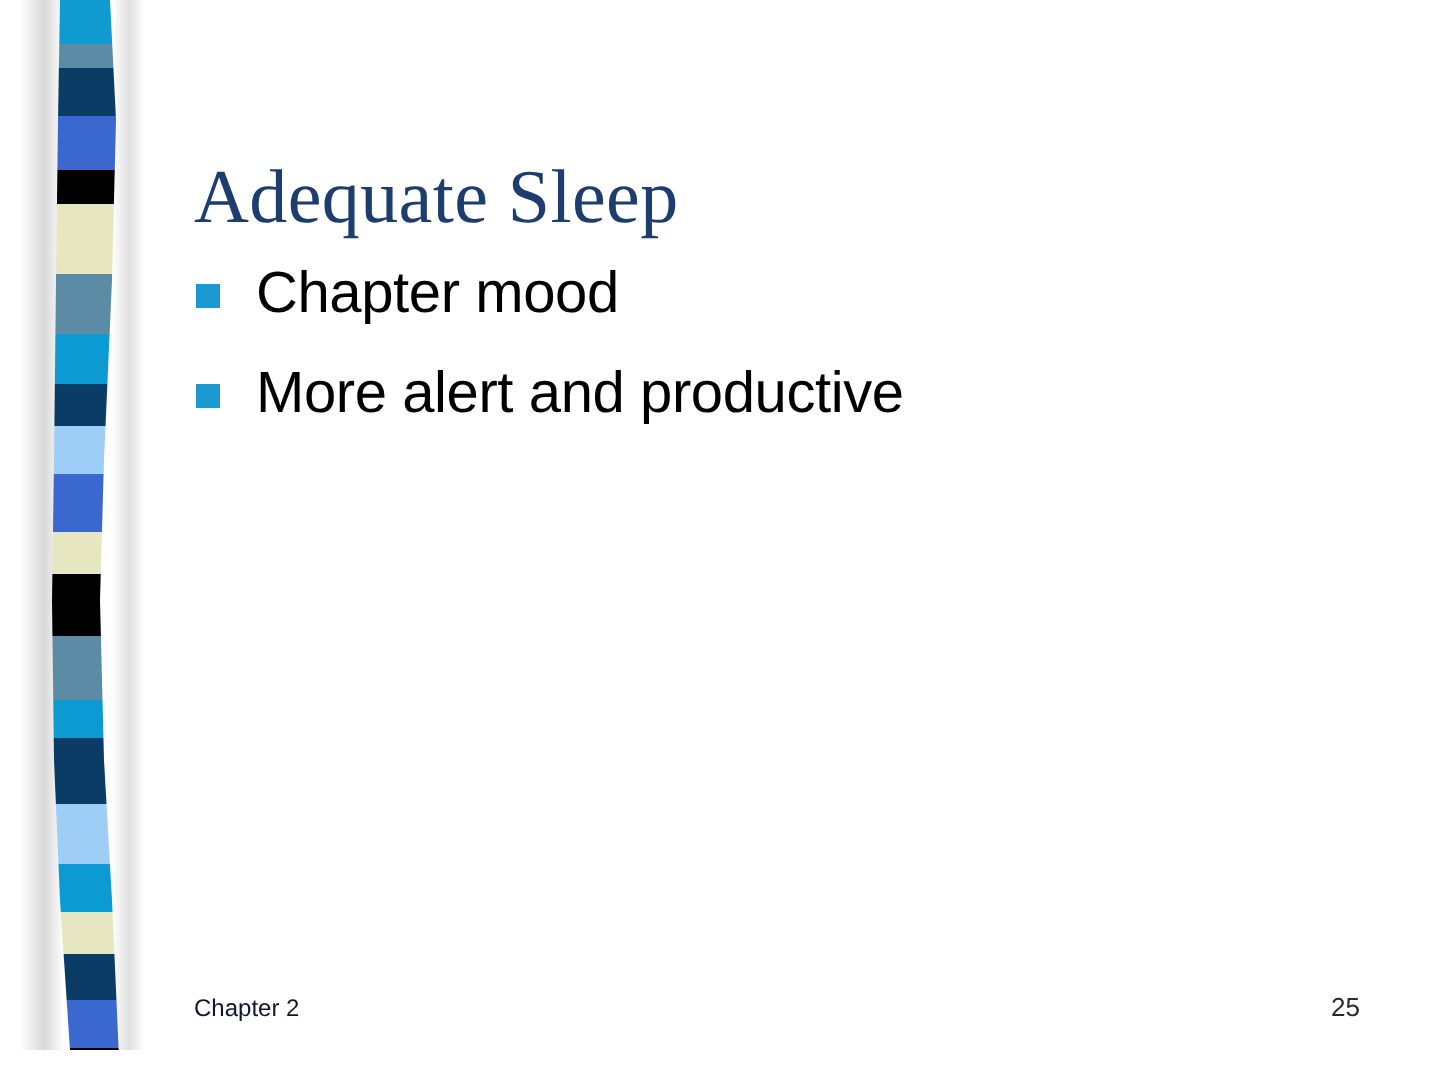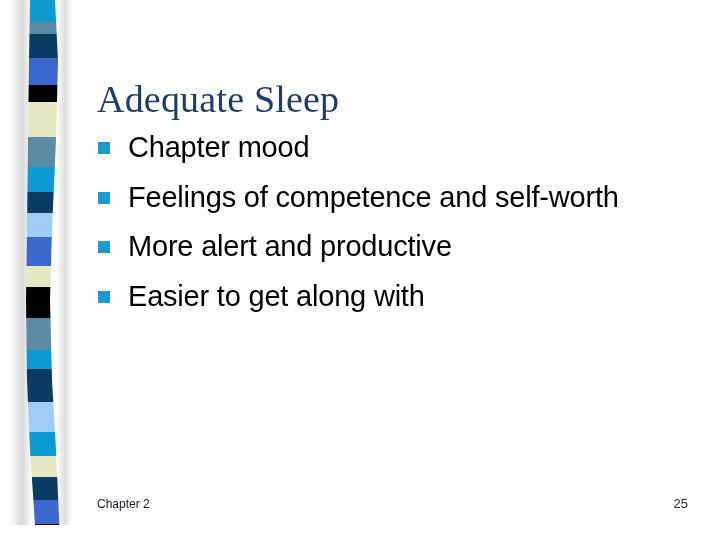--- a/index.html
+++ b/index.html
@@ -87,21 +87,21 @@
   .footer-left {
     position: absolute;
     left: 97px;
     top: 497px;
     font-family: "Liberation Sans", sans-serif;
     font-size: 12px;
     color: #0f172a;
   }
   .footer-right {
     position: absolute;
-    right: 32px;
+    right: 40px;
     top: 496px;
     font-family: "Liberation Sans", sans-serif;
     font-size: 13px;
     color: #2a2a2a;
   }
 </style>
 </head>
 <body>
 
 <div class="slide">
@@ -147,23 +147,22 @@
           <rect x="18" y="500" width="54" height="24" fill="#3b68cf"></rect>
           <rect x="18" y="524" width="54" height="16" fill="#000000"></rect>
         </g>
     </svg>
   </div>
 
   <h1 class="title">Adequate Sleep</h1>
 
   <ul class="bullets" id="bullet-list">
       <li class="bullet-item"><span class="bullet-marker" style="background: rgb(28, 154, 210);"></span><span class="bullet-text">Chapter mood</span></li>
-      <li class="bullet-item"><span class="bullet-marker" style="background: rgb(28, 154, 210);"></span><span class="bullet-text">Feelings of competence and self-worth</span></li>
+      <li class="bullet-item"><span class="bullet-marker" style="background: rgb(28, 154, 210);"></span></li>
       <li class="bullet-item"><span class="bullet-marker" style="background: rgb(28, 154, 210);"></span></li>
       <li class="bullet-item"><span class="bullet-marker" style="background: rgb(28, 154, 210);"></span><span class="bullet-text">More alert and productive</span></li>
-      <li class="bullet-item"><span class="bullet-marker" style="background: rgb(28, 154, 210);"></span><span class="bullet-text">Easier to get along with</span></li>
     </ul>
 
   <div class="footer-left">Chapter 2</div>
 
   <div class="footer-right">25</div>
 
 </div>
 
 </body></html>

